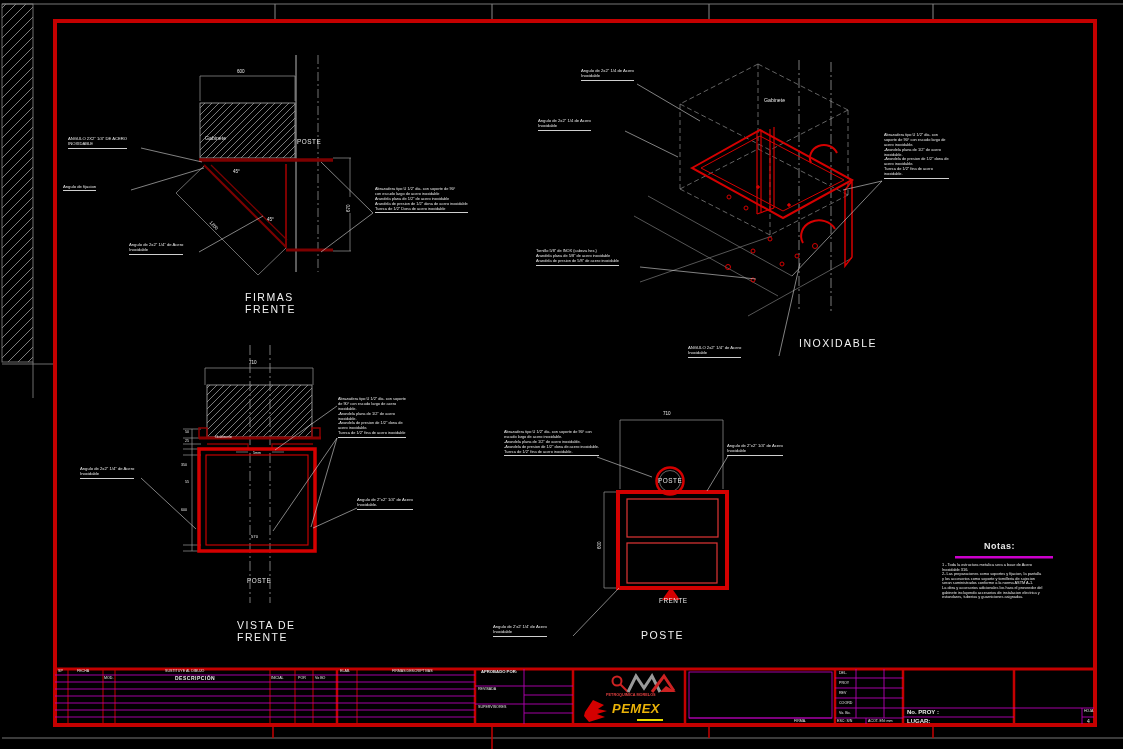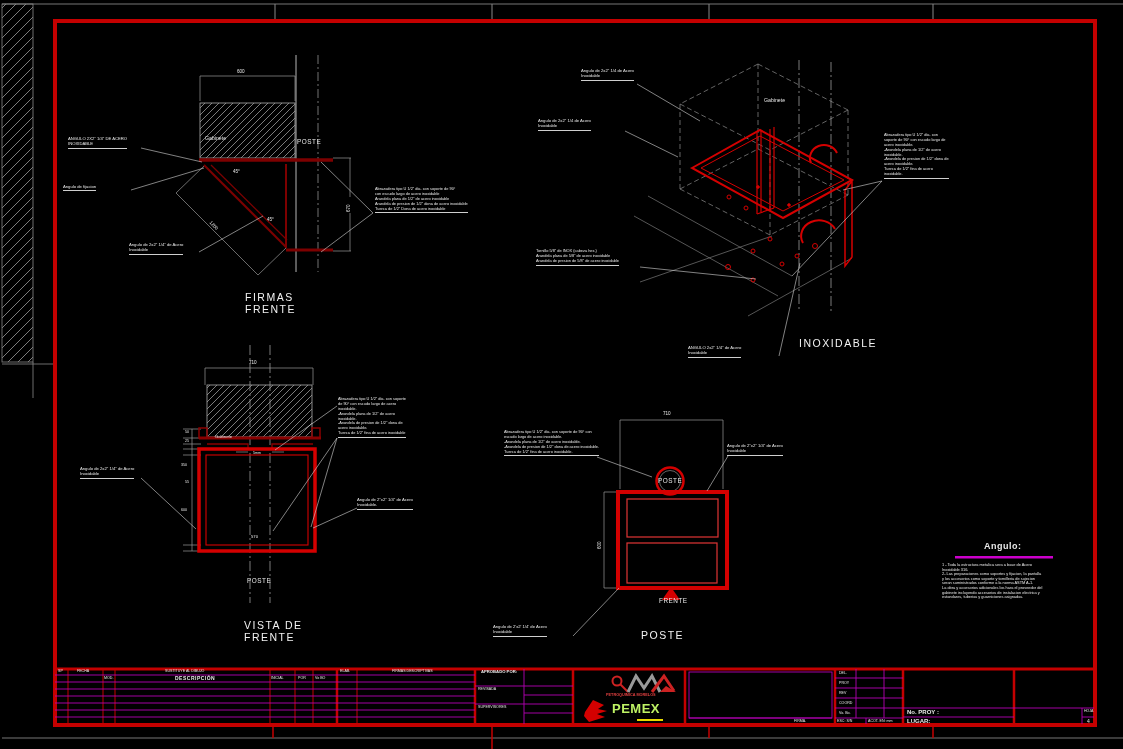--- a/index.html
+++ b/index.html
@@ -12,21 +12,21 @@
   .s35{font-size:3.6px;}
   .s38{font-size:3.9px;}
   .s4{font-size:4.2px;}
   .s45{font-size:4.6px;}
   .s5{font-size:5.2px;}
   .s6{font-size:6.4px;letter-spacing:.5px;}
   .ttl{font-size:10.5px;letter-spacing:1.5px;color:#f2f2f2;}
   .ttl div{line-height:1.15;}
   .b{font-weight:bold;}
   .red{color:#e04040;}
-  .green{color:#bef264;font-weight:bold;}
+  .green{color:#eab308;font-style:italic;font-weight:bold;}
   .rotccw{transform:rotate(-90deg);transform-origin:0 0;}
   .rotcw45{transform:rotate(45deg);transform-origin:0 0;}
 </style>
 </head>
 <body>
 
 <div id="sheet">
 
 <svg width="1123" height="749" viewBox="0 0 1123 749" xmlns="http://www.w3.org/2000/svg">
   <defs>
@@ -345,21 +345,21 @@
   <div>Tuerca de 1/2" fina de acero inoxidable</div>
 </div>
 <div class="ann s4" style="left:357px;top:497px;">
   <div>Angulo de 2"x2" 1/4" de Acero</div>
   <div>Inoxidable.</div>
 </div>
 <div class="ann s4" style="left:80px;top:466px;">
   <div>Angulo de 2x2" 1/4" de Acero</div>
   <div>Inoxidable</div>
 </div>
-<div class="t ttl" style="left:244px;top:619px;">
+<div class="t ttl" style="left:237px;top:619px;">
   <div>VISTA DE</div>
   <div>FRENTE</div>
 </div>
 
 <div class="t s45" style="left:663px;top:411px;">710</div>
 <div class="t s6" style="left:658px;top:477px;">POSTE</div>
 <div class="t s45 rotccw" style="left:597px;top:549px;">600</div>
 <div class="t s6" style="left:659px;top:597px;">FRENTE</div>
 <div class="ann s38" style="left:504px;top:430px;">
   <div>Abrazadera tipo U 1/2" dia. con soporte de 90° con</div>
@@ -371,21 +371,21 @@
 <div class="ann s4" style="left:727px;top:443px;">
   <div>Angulo de 2"x2" 1/4" de Acero</div>
   <div>Inoxidable</div>
 </div>
 <div class="ann s4" style="left:493px;top:624px;">
   <div>Angulo de 2'x2' 1/4' de Acero</div>
   <div>Inoxidable</div>
 </div>
 <div class="t ttl" style="left:641px;top:629px;">POSTE</div>
 
-<div class="t b" style="left:984px;top:541px;font-size:9px;letter-spacing:.5px;">Angulo:</div>
+<div class="t b" style="left:984px;top:541px;font-size:9px;letter-spacing:.5px;">Notas:</div>
 <div class="t s38" style="left:942px;top:563px;line-height:1.18;">
   <div>1 - Toda la estructura metalica sera a base de Acero</div>
   <div>Inoxidable 316.</div>
   <div>2- Las preparaciones como soportes y fijacion, la pantalla</div>
   <div>y los accesorios como soporte y tornilleria de sujecion</div>
   <div>seran suministrados conforme a la norma ASTM A-1.</div>
   <div>La obra y accesorios adicionales los hara el proveedor del</div>
   <div>gabinete incluyendo accesorios de instalacion electrica y</div>
   <div>estandares, tuberias y guarniciones asignadas.</div>
 </div>

